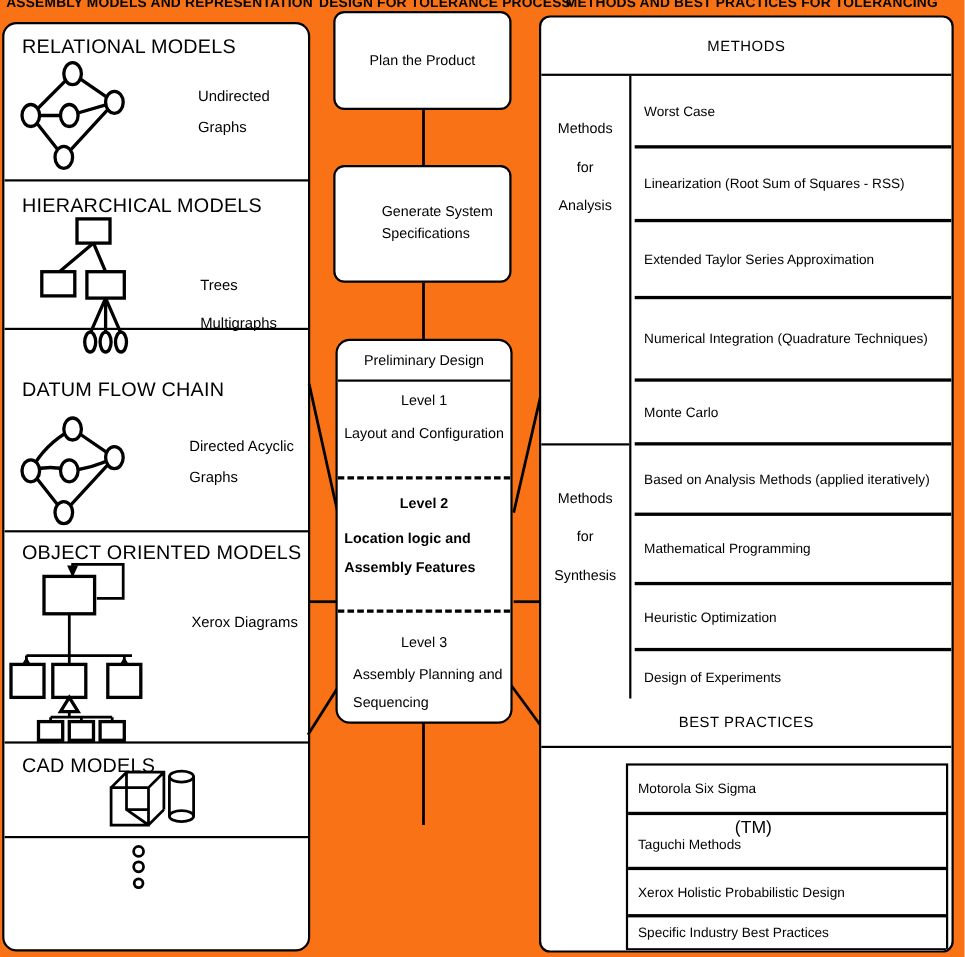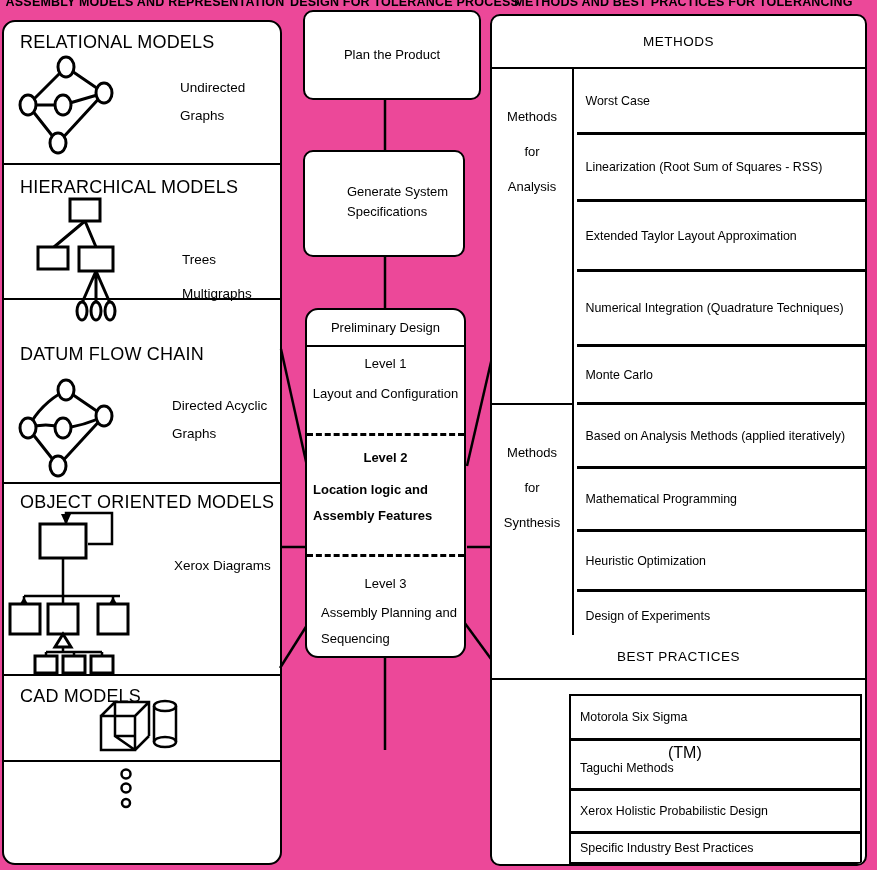--- a/index.html
+++ b/index.html
@@ -1,16 +1,16 @@
 <!DOCTYPE html>
 <html><head>
 <meta charset="utf-8">
 <style>
   html,body{margin:0;padding:0;background:#fff;}
-  #page{position:relative;width:877px;height:870px;background:#ec4899;overflow:hidden;
+  #page{position:relative;width:877px;height:870px;background:#f97316;overflow:hidden;
         font-family:"Liberation Sans","DejaVu Sans",sans-serif;color:#000;}
   .abs{position:absolute;box-sizing:border-box;}
   .col-title{position:absolute;top:-5px;font-size:12.5px;font-weight:700;text-align:center;
              white-space:nowrap;letter-spacing:.2px;}
   .panel{position:absolute;box-sizing:border-box;border:2.5px solid #000;background:#fff;}
   .rbox{position:absolute;box-sizing:border-box;border:2.5px solid #000;border-radius:10px;background:#fff;}
   .sec{position:relative;box-sizing:border-box;border-bottom:2.5px solid #000;}
   .sec:last-child{border-bottom:none;}
   .sec-title{position:absolute;left:16px;font-size:18px;letter-spacing:.2px;}
   .sec-label{position:absolute;font-size:13.5px;line-height:28px;}
@@ -137,21 +137,21 @@
       <line x1="385" y1="656" x2="385" y2="750"></line>
       <line x1="281" y1="349" x2="307" y2="466"></line>
       <line x1="281" y1="547" x2="307" y2="547"></line>
       <line x1="309" y1="622" x2="280" y2="668"></line>
       <line x1="494" y1="349" x2="467" y2="466"></line>
       <line x1="467" y1="547" x2="494" y2="547"></line>
       <line x1="464" y1="622" x2="494" y2="663"></line>
     </g>
   </svg>
 
-  <div class="rbox" style="left:303px;top:10px;width:178px;height:90px;display:flex;align-items:center;justify-content:center;">
+  <div class="rbox" style="left:303px;top:10px;width:162px;height:90px;display:flex;align-items:center;justify-content:center;">
     <span class="mid-text">Plan the Product</span>
   </div>
 
   <div class="rbox" style="left:303px;top:150px;width:162px;height:107px;padding:30px 0 0 42px;">
     <div class="mid-text">
       <div>Generate System</div>
       <div>Specifications</div>
     </div>
   </div>
 
@@ -187,21 +187,21 @@
         <div class="side-label" style="height:230px;">
           <div>Methods</div>
           <div>for</div>
           <div>Synthesis</div>
         </div>
       </div>
 
       <div class="abs" style="left:84.5px;top:0;right:0;height:566px;">
         <div class="m-row" style="height:66px;">Worst Case</div>
         <div class="m-row" style="height:67px;">Linearization (Root Sum of Squares - RSS)</div>
-        <div class="m-row" style="height:70px;">Extended Taylor Layout Approximation</div>
+        <div class="m-row" style="height:70px;">Extended Taylor Series Approximation</div>
         <div class="m-row" style="height:75px;">Numerical Integration (Quadrature Techniques)</div>
         <div class="m-row" style="height:58px;">Monte Carlo</div>
         <div class="m-row" style="height:64px;">Based on  Analysis Methods (applied iteratively)</div>
         <div class="m-row" style="height:63px;">Mathematical Programming</div>
         <div class="m-row" style="height:60px;">Heuristic Optimization</div>
         <div class="m-row" style="height:48px;">Design of Experiments</div>
       </div>
     </div>
 
     <div class="hdr-band" style="height:45px;border-bottom:2.5px solid #000;">BEST PRACTICES</div>

